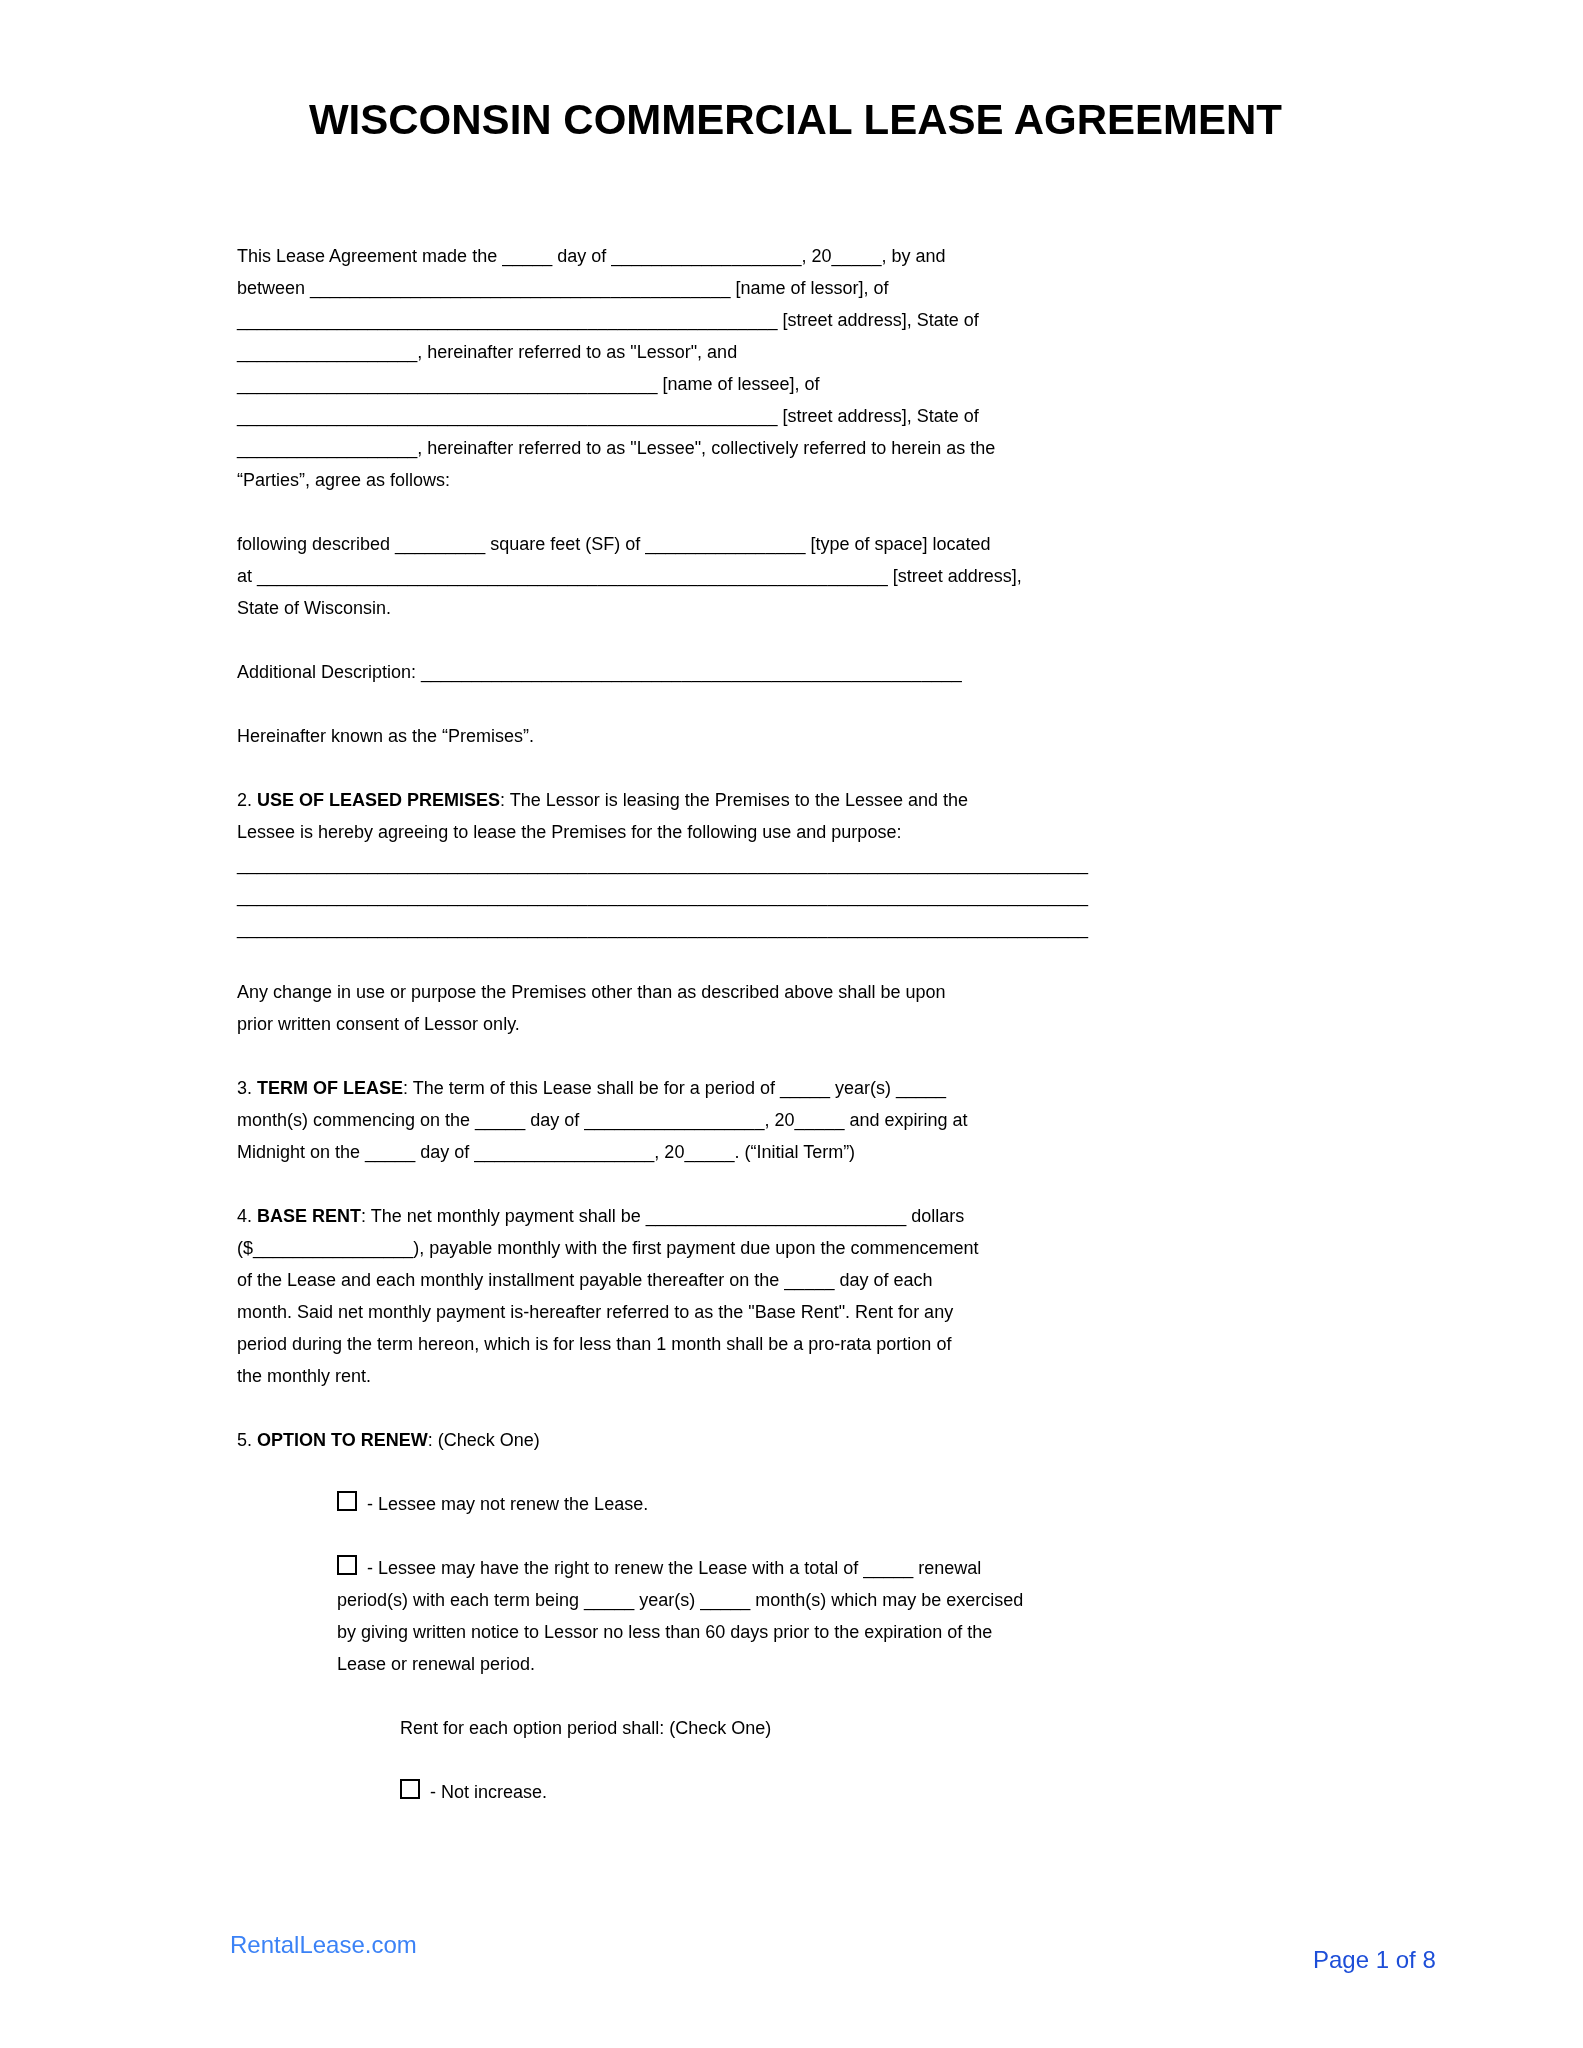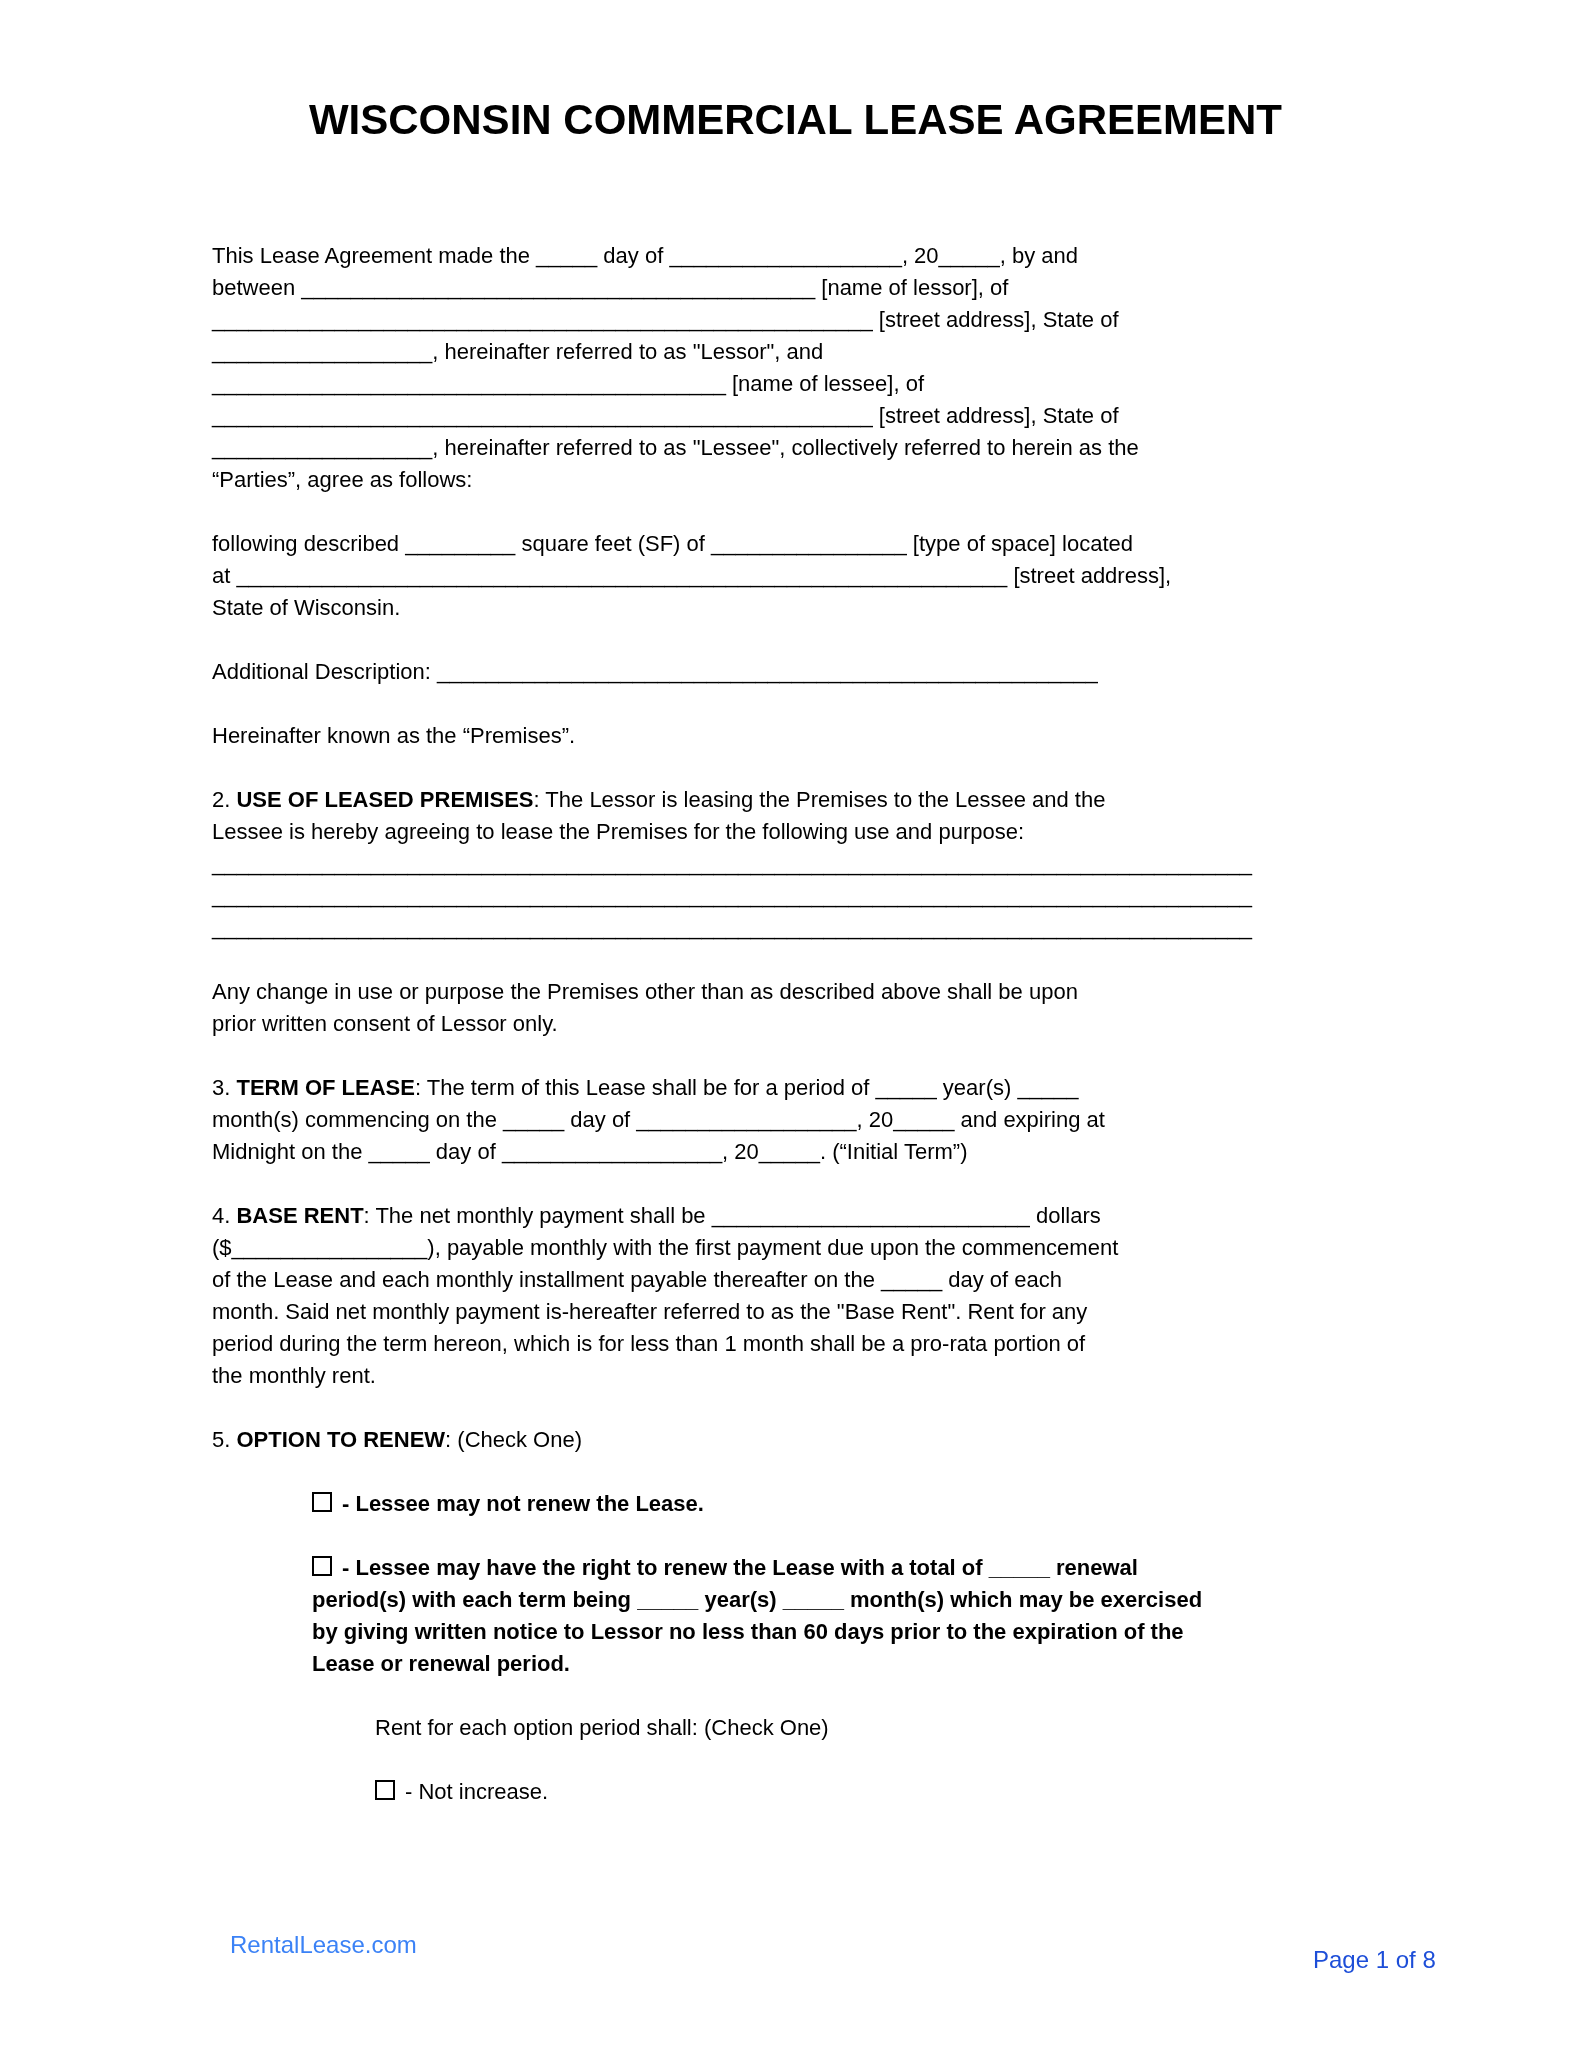--- a/index.html
+++ b/index.html
@@ -11,26 +11,26 @@
     position: relative;
   }
   .page { position: absolute; inset: 0; background: #ffffff; overflow: hidden; }
   .title {
     position: absolute; top: 92px; left: 0; width: 100%;
     margin: 4px; text-align: center;
     font-size: 42px; line-height: 48px; font-weight: bold;
     white-space: nowrap;
   }
   .content {
-    position: absolute; left: 212px; top: 240px; width: 1130px;
-    font-size: 22px;
+    position: absolute; left: 237px; top: 240px; width: 1130px;
+    font-size: 18px;
   }
   .para { margin: 0 0 32px 0; }
   .indent-0 { padding-left: 0; }
-  .indent-1 { padding-left: 100px; font-weight: bold; }
+  .indent-1 { padding-left: 100px; }
   .indent-2 { padding-left: 163px; }
   .line { line-height: 32px; min-height: 32px; white-space: nowrap; }
   .b { font-weight: bold; }
   .checkbox {
     display: inline-block; width: 16px; height: 16px;
     border: 2px solid #000; margin-right: 10px; vertical-align: -1px;
     background: #fff;
   }
   .footer-site {
     position: absolute; left: 230px; top: 1931px;

